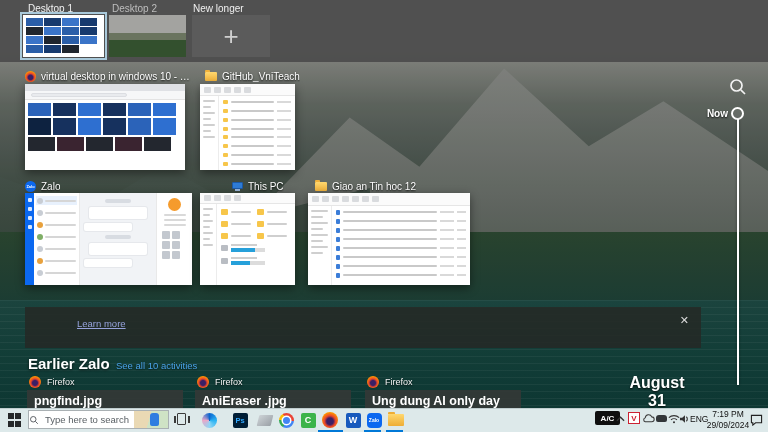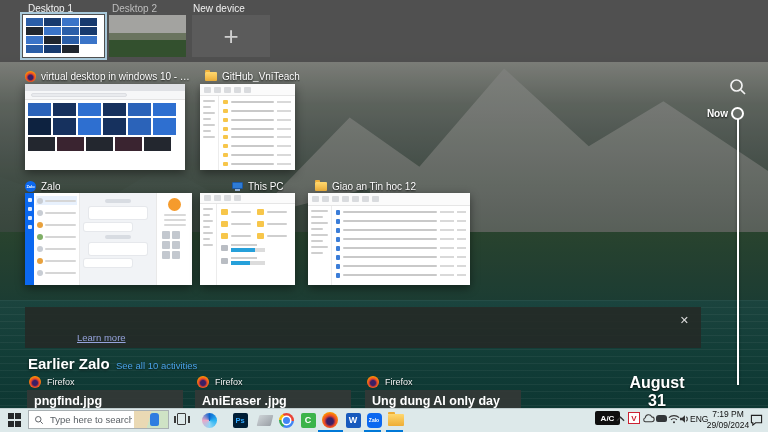--- a/index.html
+++ b/index.html
@@ -118,21 +118,21 @@
   .z-info{width:36px;background:#fff;border-left:1px solid #e9e9e9;display:flex;flex-direction:column;align-items:center;padding-top:5px;gap:3px;}
   .z-info .av{width:13px;height:13px;border-radius:50%;background:#f59b2c;}
   .z-info i{width:22px;height:2px;background:#d9d9d9;border-radius:1px;}
   .z-grid{margin-top:2px;display:flex;flex-wrap:wrap;gap:2px;width:26px;}
   .z-grid i{width:8px;height:8px;background:#c3c8cf;}
 
   
   .notif{left:25px;top:307px;width:676px;height:41px;background:rgba(36,41,38,.88);
     color:#ececec;padding:7px 10px 6px 9px;}
   .notif .msg{font-size:10px;}
-  .notif .lm{position:absolute;left:9px;bottom:5px;font-size:9.5px;color:#96a3dc;text-decoration:underline;cursor:pointer;padding-left:43px;}
+  .notif .lm{position:absolute;left:9px;bottom:19px;font-size:9.5px;color:#96a3dc;text-decoration:underline;cursor:pointer;padding-left:43px;}
   .notif .x{position:absolute;right:12px;top:7px;font-size:11px;color:#dcdcdc;cursor:pointer;}
 
   
   .etitle{left:28px;top:355px;font-size:15px;font-weight:bold;color:#fff;text-shadow:0 1px 3px rgba(0,0,0,.7);}
   .seeall{left:116px;top:360px;font-size:9.5px;color:#4aa2e8;cursor:pointer;text-shadow:0 1px 2px rgba(0,0,0,.6);}
   .card-app{top:375px;height:14px;display:flex;align-items:center;gap:6px;}
   .card-app .ff-ball{width:12px;height:12px;}
   .card-app span{font-size:9px;color:#f2f2f2;text-shadow:0 1px 2px rgba(0,0,0,.7);}
   .card-body{top:390px;width:156px;height:20px;background:rgba(52,57,54,.9);
     color:#fff;font-size:12.5px;font-weight:bold;padding:4px 14px 0 7px;white-space:nowrap;overflow:hidden;}
@@ -142,21 +142,21 @@
   .now-dot{left:731px;top:107px;width:13px;height:13px;border:2px solid #fff;border-radius:50%;background:rgba(255,255,255,.08);}
   .now-lab{left:706px;top:108px;width:22px;text-align:right;font-size:10px;font-weight:bold;color:#fff;text-shadow:0 1px 2px rgba(0,0,0,.8);}
   .aug-lab{left:620px;top:374px;width:74px;text-align:center;font-size:16px;font-weight:bold;color:#fff;text-shadow:0 1px 2px rgba(0,0,0,.8);}
   .tsearch{left:728px;top:77px;width:20px;height:20px;cursor:pointer;}
 
   
   .taskbar{left:0;top:408px;width:768px;height:24px;background:#dde9ea;border-top:1px solid rgba(160,175,178,.5);}
   .startbtn{left:8px;top:413px;width:15px;height:15px;display:flex;flex-wrap:wrap;gap:1px;cursor:pointer;}
   .startbtn i{width:6px;height:6px;background:#25282a;}
   .sbox{left:28px;top:410px;width:141px;height:19px;background:#fff;border:1px solid #a9b0b3;
-    display:flex;align-items:center;padding-left:5px;overflow:hidden;}
+    display:flex;align-items:center;overflow:hidden;}
   .sbox input{border:0;outline:0;background:transparent;flex:1;min-width:0;font-size:9.5px;
     font-family:"Liberation Sans",sans-serif;color:#444;margin-left:4px;}
   .sbox input::placeholder{color:#5a6065;opacity:1;}
   .sgfx{width:34px;height:17px;flex:none;position:relative;
     background:linear-gradient(105deg,#ead9b4 0 45%,#cfe3c5 45% 100%);}
   .sgfx:after{content:"";position:absolute;right:9px;top:2px;width:9px;height:13px;border-radius:3px 3px 2px 2px;background:#2f7de0;}
   .tv-ic{left:174px;top:413px;width:16px;height:13px;cursor:pointer;}
   .tv-ic .c{position:absolute;left:3px;top:0;width:9px;height:12px;border:1.5px solid #3a3a3a;border-radius:1px;}
   .tv-ic .l{position:absolute;left:0;top:2.5px;width:2px;height:7px;background:#3a3a3a;}
   .tv-ic .r{position:absolute;right:0;top:2.5px;width:2px;height:7px;background:#3a3a3a;}
@@ -223,21 +223,21 @@
         <i></i>
         <i></i>
         <i></i>
         <i></i>
     </div>
   </div>
   <div class="abs dlabel dimmed" style="left:112px;">Desktop 2</div>
   <div class="abs dthumb" style="left:109px;width:77px;">
     <div class="d2-in"></div>
   </div>
-  <div class="abs dlabel" style="left:193px;">New device</div>
+  <div class="abs dlabel" style="left:193px;">New longer</div>
   <div class="abs dplus" style="left:192px;">
     <span>+</span>
   </div>
 
   <div class="abs whead" style="left:25px;top:70px;width:166px;">
     <span class="ff-ball"></span>
     <span class="ttl">virtual desktop in windows 10 - Tìm trên Google...</span>
   </div>
   <div class="abs win" style="left:25px;top:84px;width:160px;height:86px;">
     <div class="ff-tabs"></div>

